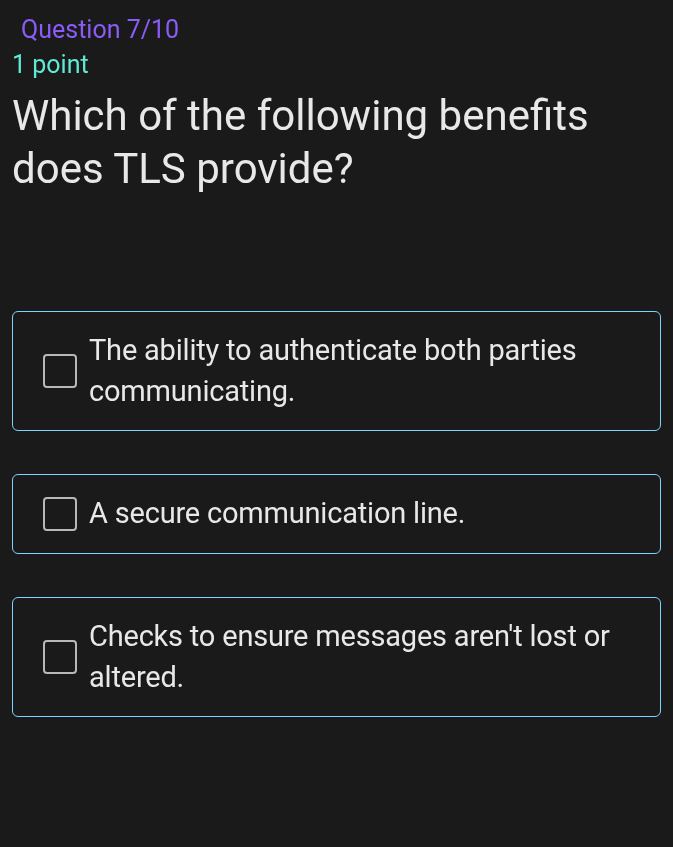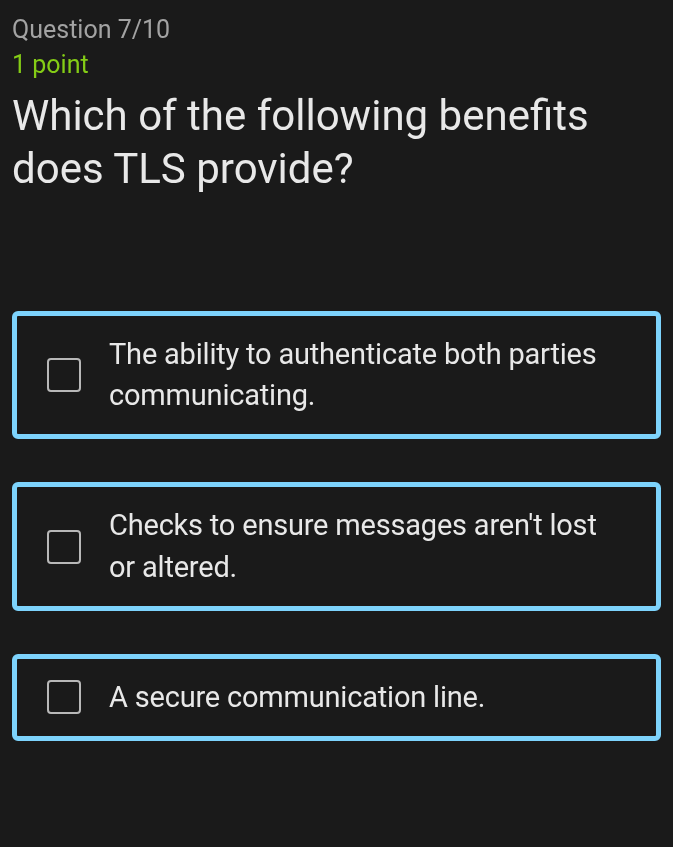--- a/index.html
+++ b/index.html
@@ -14,50 +14,51 @@
       font-family: -apple-system, BlinkMacSystemFont, "Segoe UI", Roboto, Helvetica, Arial, sans-serif;
       color: #e0e0e0;
       padding: 12px;
       overflow: hidden;
     }
     .header {
       margin-bottom: 8px;
     }
     .question-counter {
       font-size: 25px;
-      color: #a3a3a3;
+      color: #8b5cf6;
       font-weight: 400;
       line-height: 1.4;
+      margin-left: 9px;
     }
     .points {
       font-size: 25px;
-      color: #84cc16;
+      color: #5eead4;
       font-weight: 400;
       line-height: 1.4;
     }
     .question-text {
       font-size: 42px;
       color: #e8e8e8;
       font-weight: 400;
       line-height: 1.25;
       margin-top: 6px;
       margin-bottom: 116px;
     }
     .options {
       display: flex;
       flex-direction: column;
       gap: 43px;
     }
     .option {
-      border: 5px solid #7dd3fc;
+      border: 1px solid #7dd3fc;
       border-radius: 6px;
       padding: 18px 30px;
       display: flex;
       align-items: center;
-      gap: 28px;
+      gap: 12px;
       cursor: pointer;
       background: transparent;
     }
     .checkbox {
       width: 34px;
       height: 34px;
       border: 2px solid #b8b8b8;
       border-radius: 4px;
       flex-shrink: 0;
       background: transparent;
@@ -80,19 +81,19 @@
 
 <div class="question-text">Which of the following benefits does TLS provide?</div>
 
 <div class="options">
   <div class="option">
     <div class="checkbox"></div>
     <div class="option-text">The ability to authenticate both parties communicating.</div>
   </div>
   <div class="option">
     <div class="checkbox"></div>
-    <div class="option-text">Checks to ensure messages aren't lost or altered.</div>
+    <div class="option-text">A secure communication line.</div>
   </div>
   <div class="option">
     <div class="checkbox"></div>
-    <div class="option-text">A secure communication line.</div>
+    <div class="option-text">Checks to ensure messages aren't lost or altered.</div>
   </div>
 </div>
 
 </body></html>

